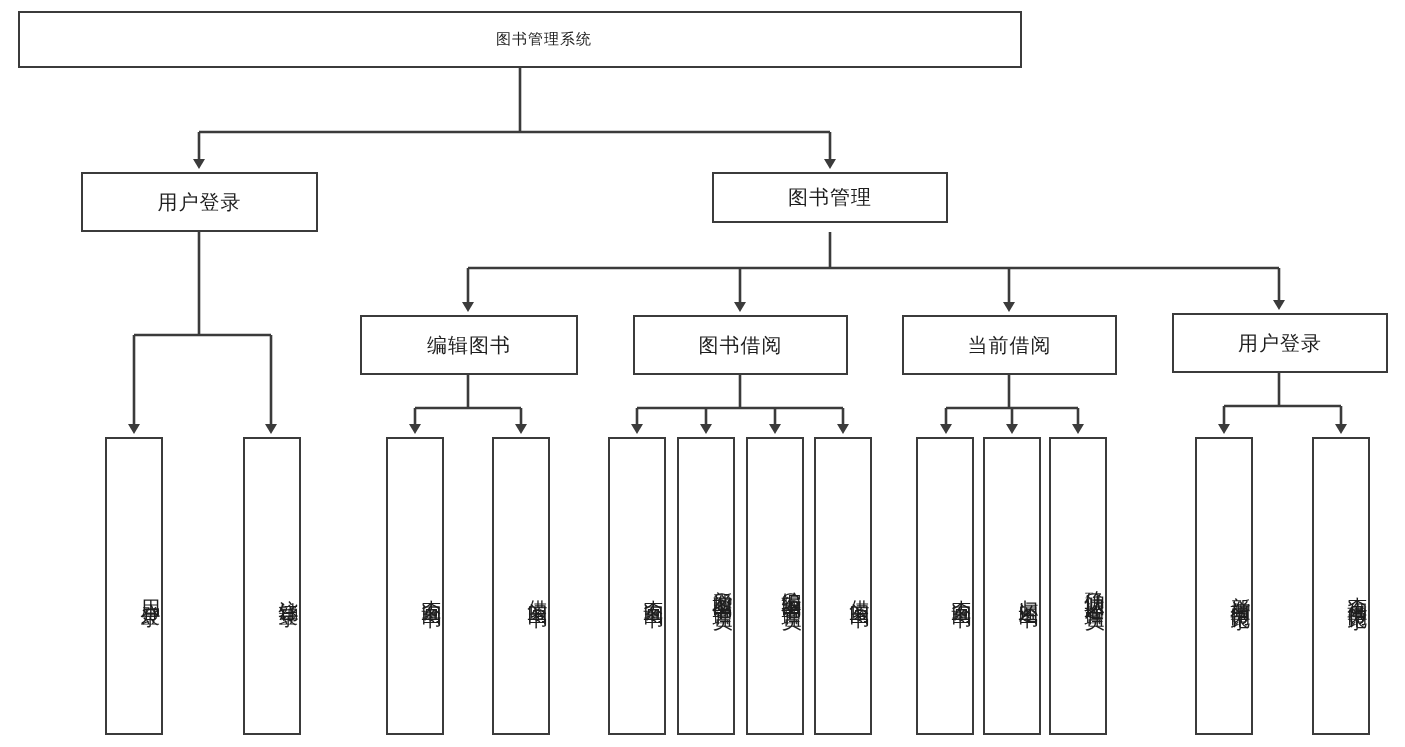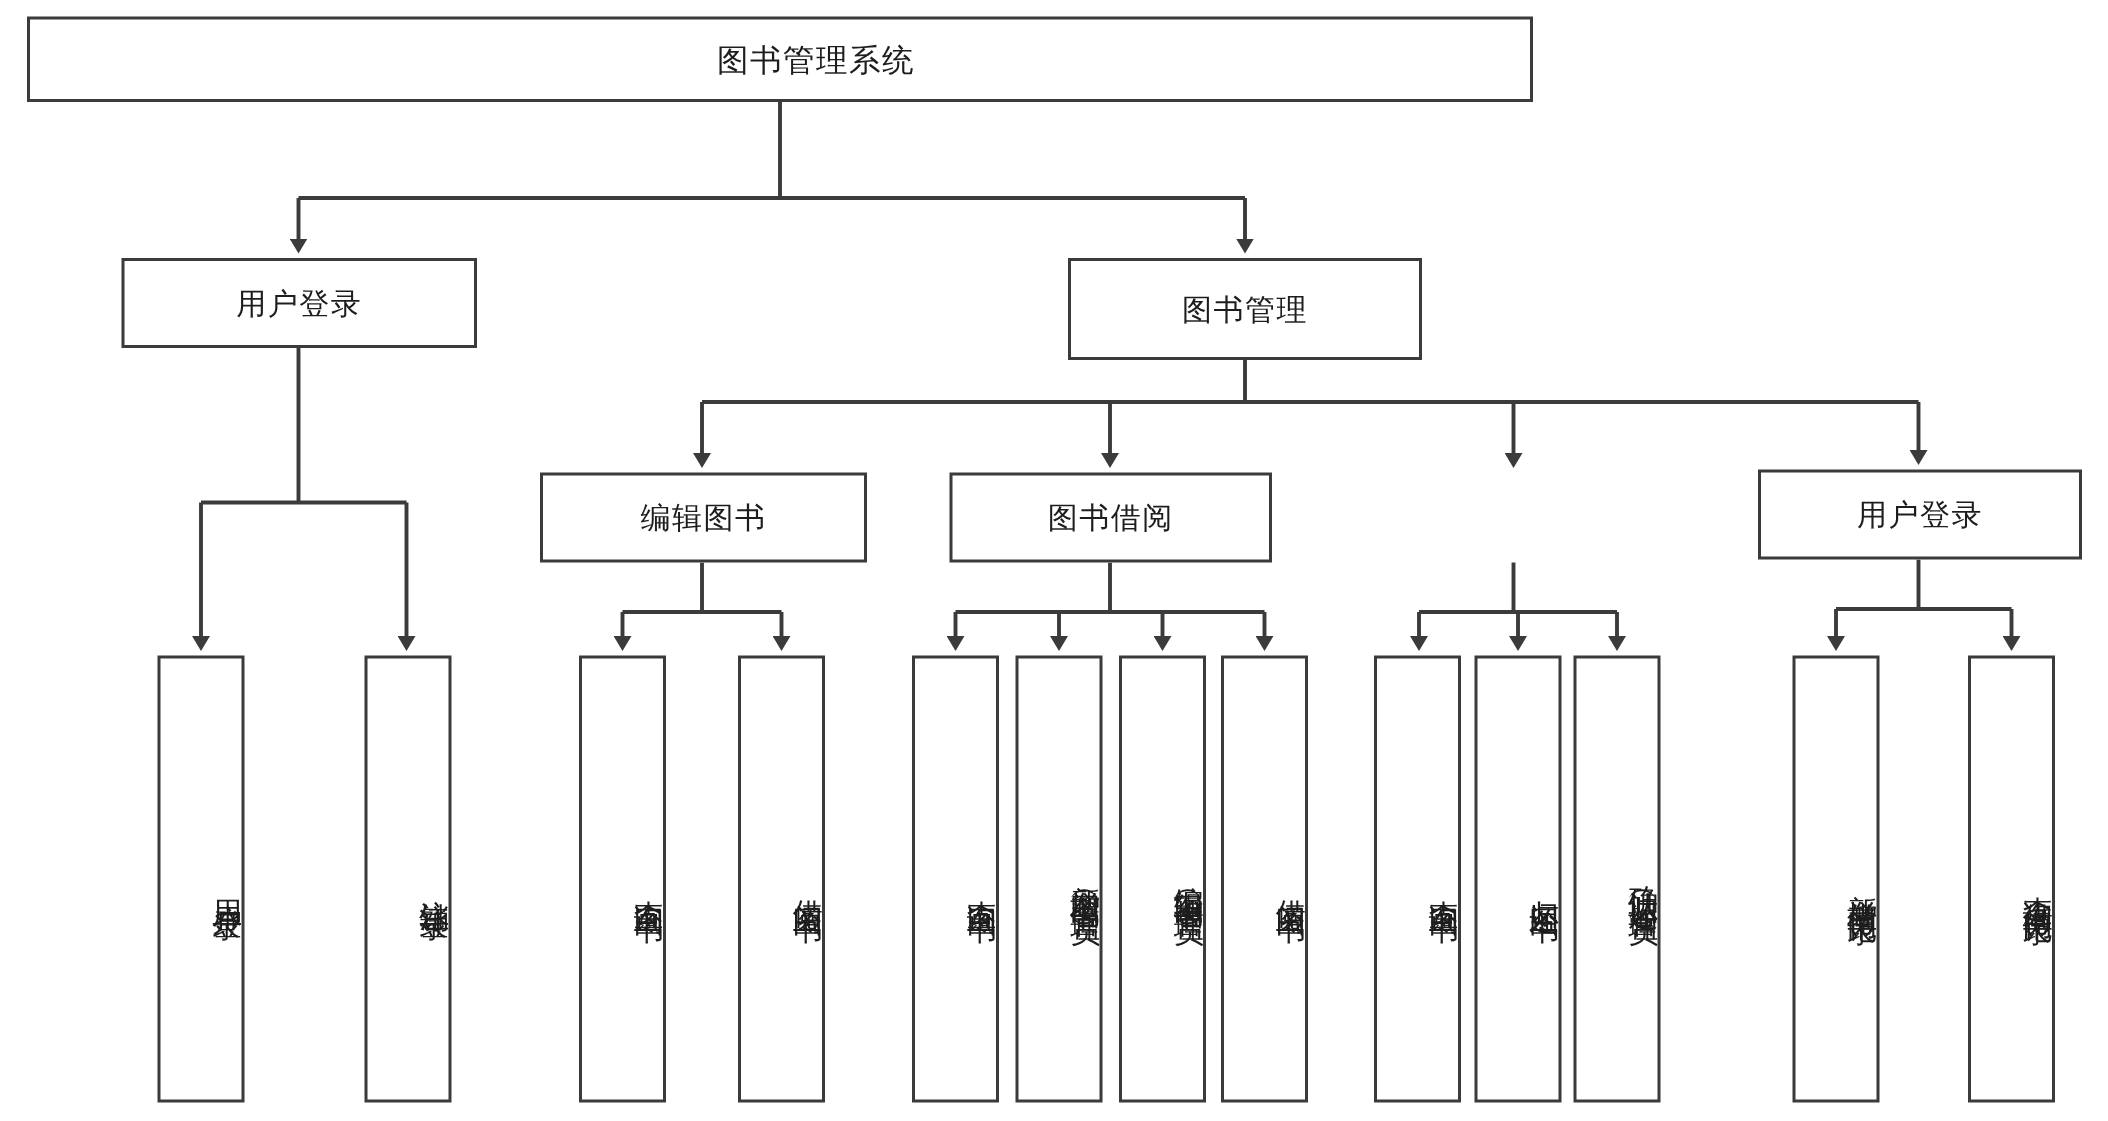--- a/index.html
+++ b/index.html
@@ -32,21 +32,21 @@
     background: #ffffff;
     border: 2px solid #3b3b3b;
     display: flex;
     align-items: center;
     justify-content: center;
     text-align: center;
     color: #1d1d1d;
     z-index: 2;
   }
   .node.root {
-    font-size: 21px;
+    font-size: 15px;
     letter-spacing: 1px;
     padding-left: 48px;
   }
   .node.mid {
     font-size: 20px;
     letter-spacing: 1px;
   }
   .node.leaf {
     font-size: 20px;
     writing-mode: vertical-rl;
@@ -126,26 +126,27 @@
       <path d="M1224,406 L1341,406"></path>
       <path d="M1224,406 L1224,425" marker-end="url(#arrow)"></path>
       <path d="M1341,406 L1341,425" marker-end="url(#arrow)"></path>
     </g>
   </svg>
 
   <div class="node root" style="left:18px; top:11px; width:1004px; height:57px;">图书管理系统</div>
 
   <div class="node mid" style="left:81px; top:172px; width:237px; height:60px;">用户登录</div>
 
-  <div class="node mid" style="left:712px; top:172px; width:236px; height:68px;">图书管理</div>
+  <div class="node mid" style="left:712px; top:172px; width:236px; height:51px;">图书管理</div>
 
   <div class="node mid" style="left:360px; top:315px; width:218px; height:60px;">编辑图书</div>
 
   <div class="node mid" style="left:633px; top:315px; width:215px; height:60px;text-align:right;">图书借阅</div>
 
+  <div class="node mid" style="left:902px; top:315px; width:215px; height:60px;">当前借阅</div>
 
   <div class="node mid" style="left:1172px; top:313px; width:216px; height:60px;">用户登录</div>
 
   <div class="node leaf" style="left:105px; top:437px; width:58px; height:298px;">用户登录</div>
 
   <div class="node leaf" style="left:243px; top:437px; width:58px; height:298px;">注销登录</div>
 
   <div class="node leaf" style="left:386px; top:437px; width:58px; height:298px;">查询图书</div>
 
   <div class="node leaf" style="left:492px; top:437px; width:58px; height:298px;">借阅图书</div>

